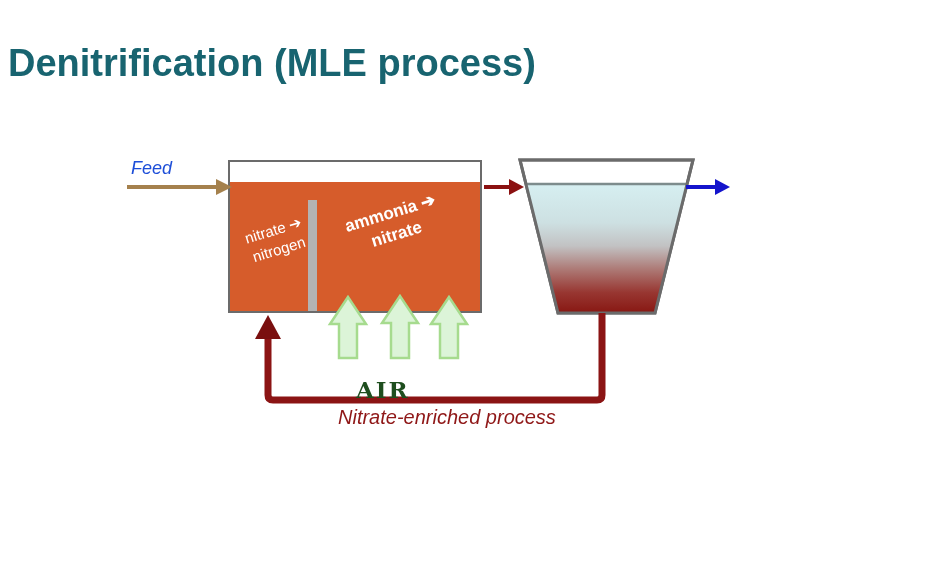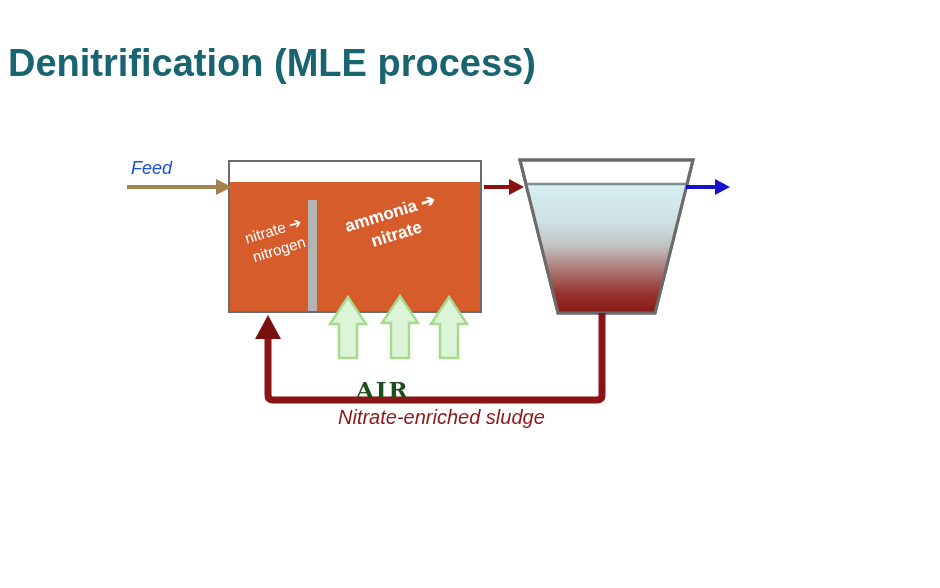--- a/index.html
+++ b/index.html
@@ -142,15 +142,15 @@
     <g fill="#dcf4d8" stroke="#a6db8e" stroke-width="2.5" stroke-linejoin="miter">
       <polygon points="348,297 330,324 339,324 339,358 357,358 357,324 366,324"></polygon>
       <polygon points="400,296 382,323 391,323 391,358 409,358 409,323 418,323"></polygon>
       <polygon points="449,297 431,324 440,324 440,358 458,358 458,324 467,324"></polygon>
     </g>
   </svg>
 
   <div class="air-label">AIR</div>
 
 
-  <div class="sludge-label">Nitrate-enriched sludge</div>
+  <div class="sludge-label">Nitrate-enriched process</div>
 
 </div>
 
 </body></html>

